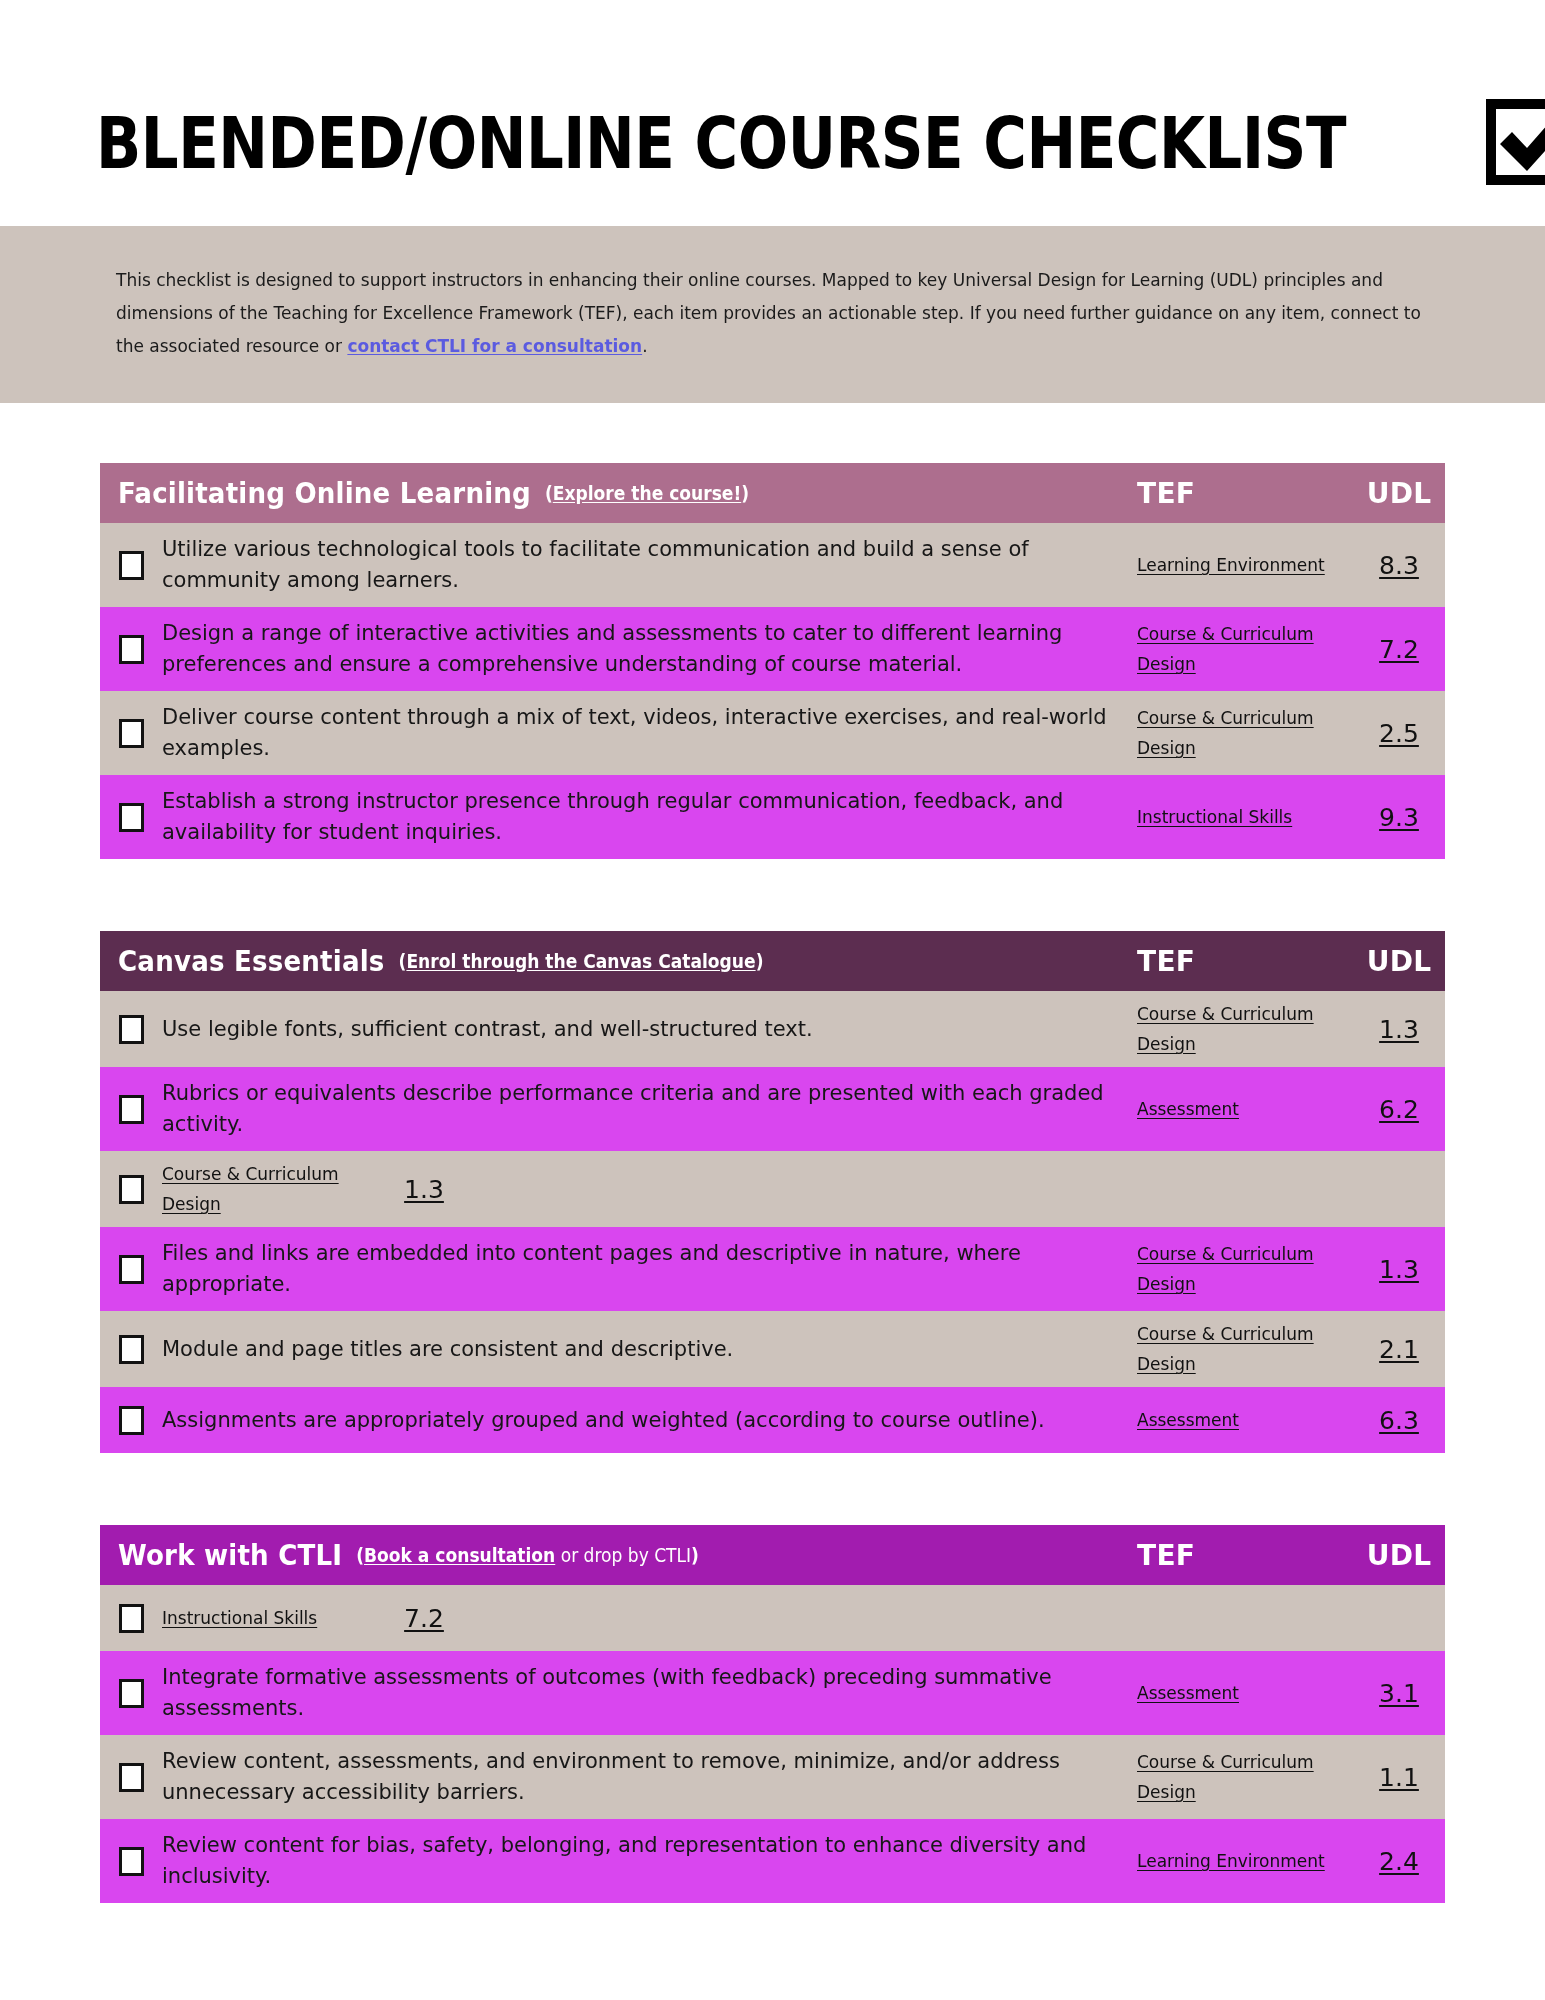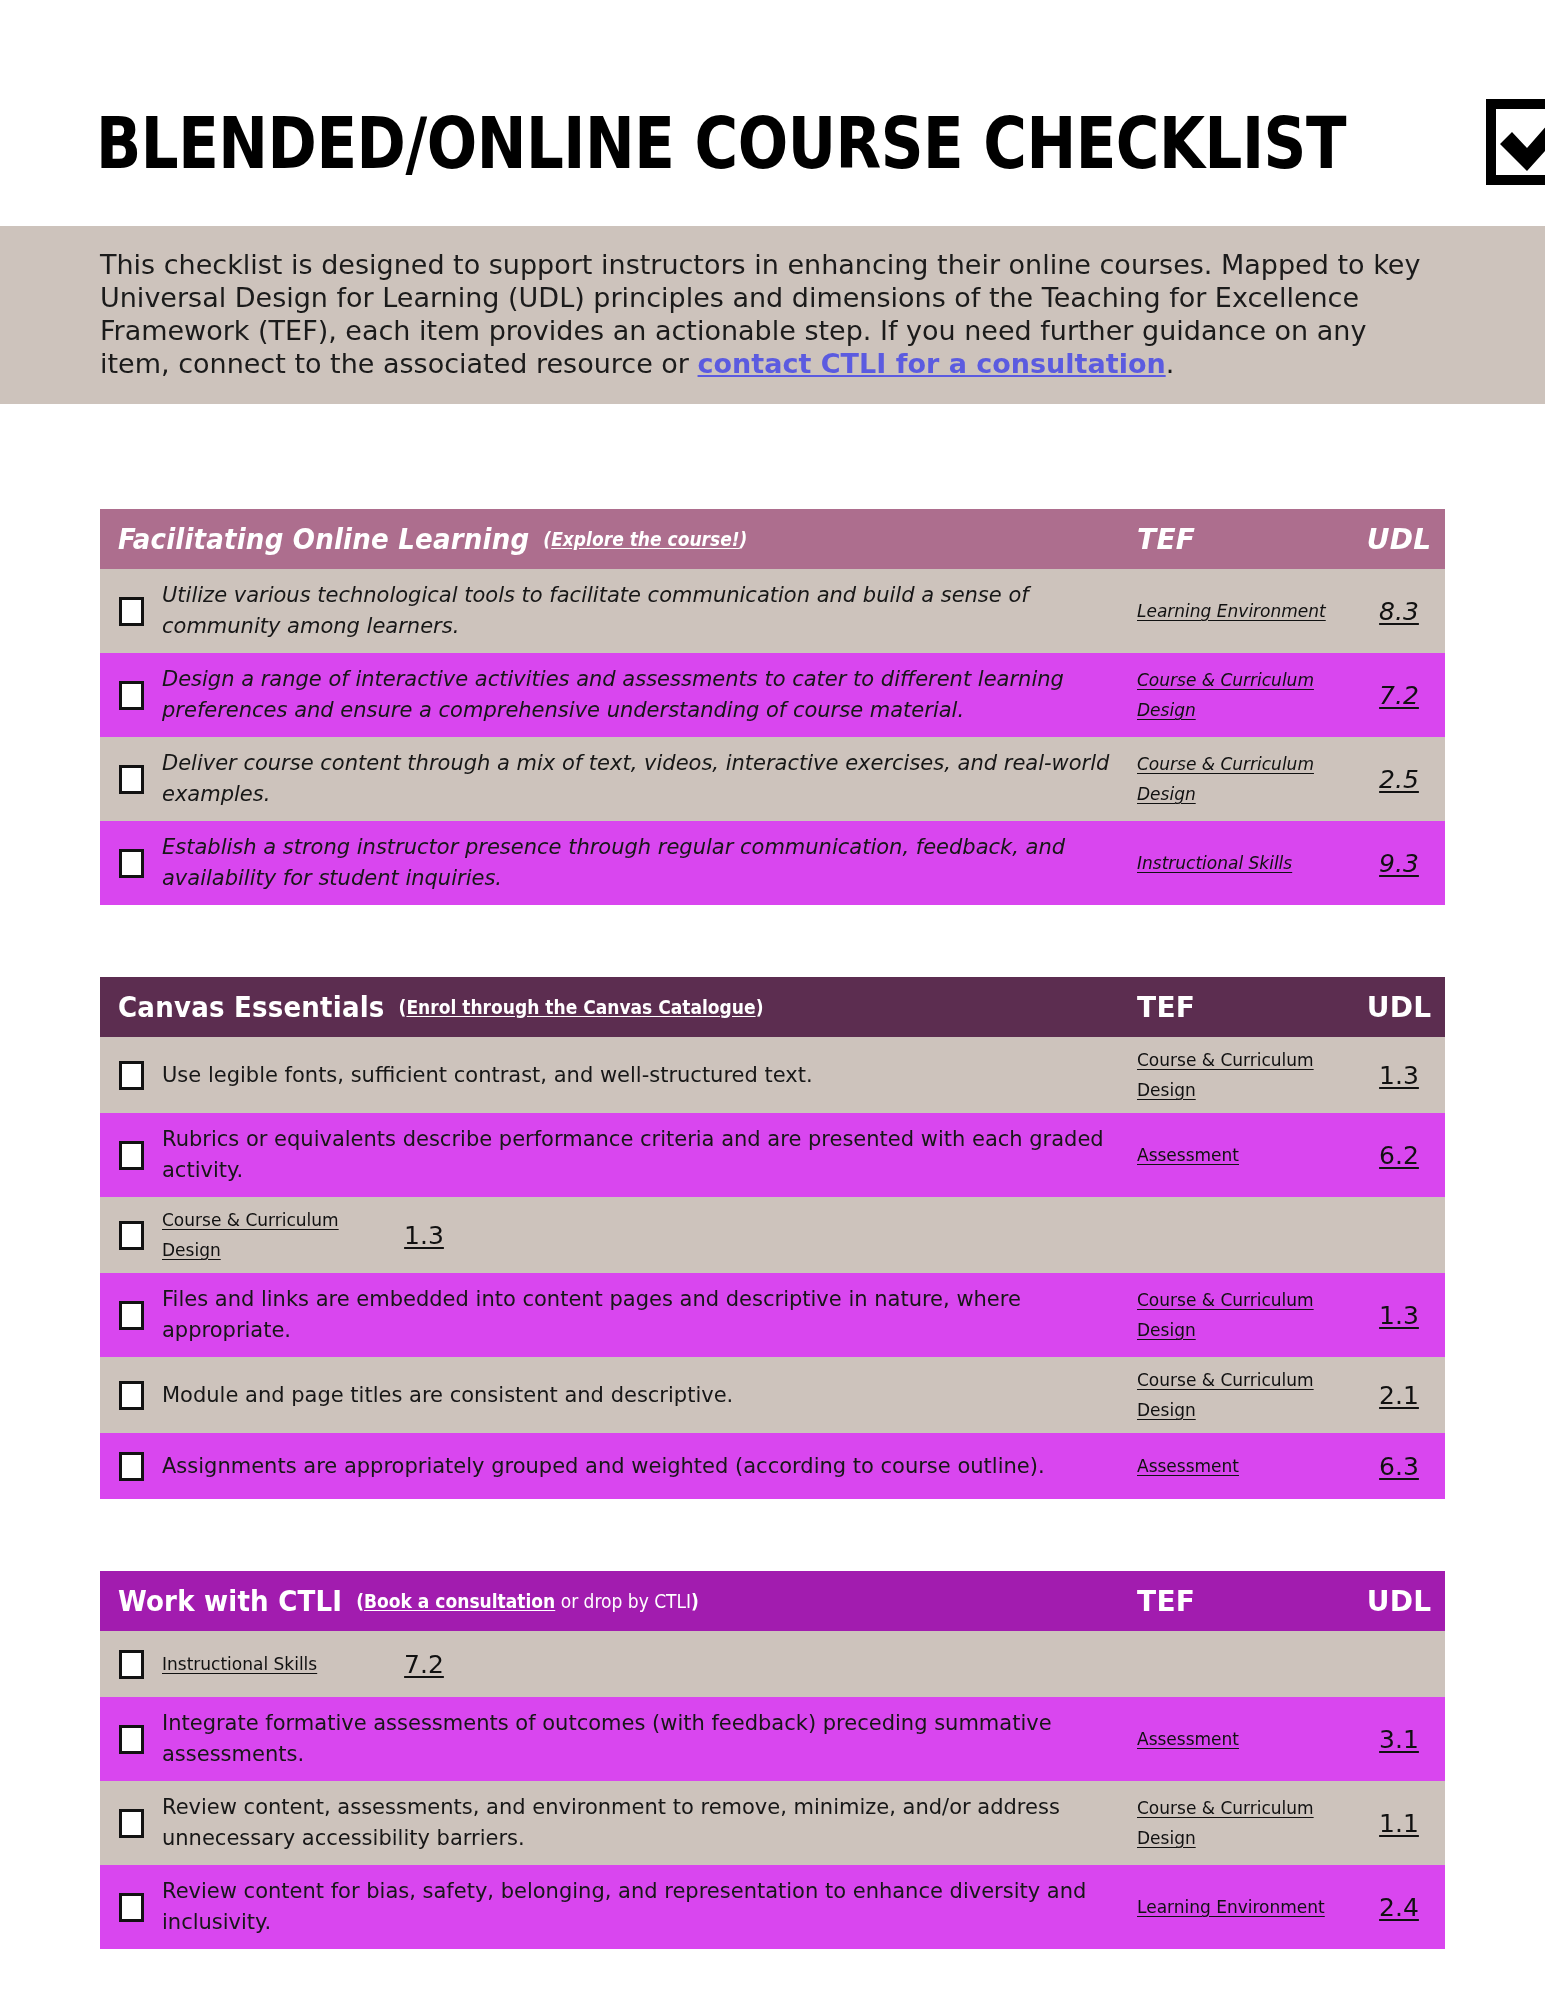--- a/index.html
+++ b/index.html
@@ -46,38 +46,38 @@
   }
   .title-check svg { position: absolute; left: 0; top: -6px; }
 
   
   .intro {
     background: #cdc3bc;
     width: 100%;
     padding: 22px 96px 24px 100px;
   }
   .intro p {
-    margin: 0;
-    font-size: 27px;
+    margin: 16px;
+    font-size: 17px;
     line-height: 33px;
     color: #1b1b1b;
     font-family: "DejaVu Sans", sans-serif;
     max-width: 1330px;
   }
   .intro a.link {
     color: #5b5be0;
     font-weight: 700;
     text-decoration: underline;
     text-underline-offset: 2px;
   }
 
   
   .sheet { padding: 0 100px 0 100px; }
   .section { margin-top: 72px; }
-  .section.first { margin-top: 105px; font-style: italic; }
+  .section.first { margin-top: 60px; }
 
   .sec-head {
     display: flex;
     align-items: center;
     height: 60px;
     color: #ffffff;
     padding-left: 18px;
   }
   .sec-head .sec-title {
     font-family: "DejaVu Sans Condensed", "Liberation Sans Narrow", "Liberation Sans", sans-serif;

